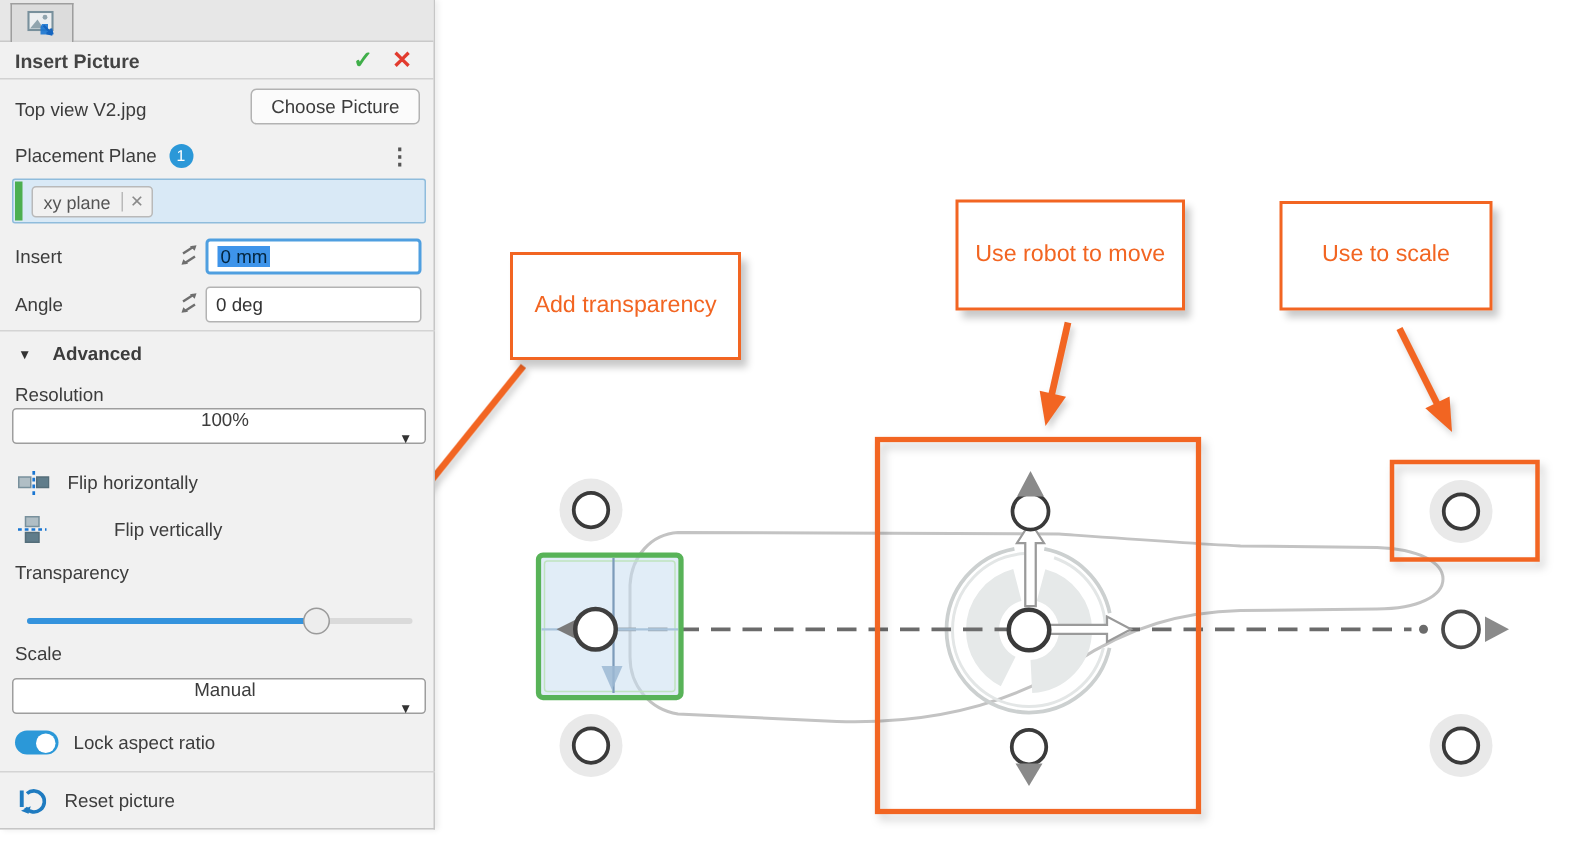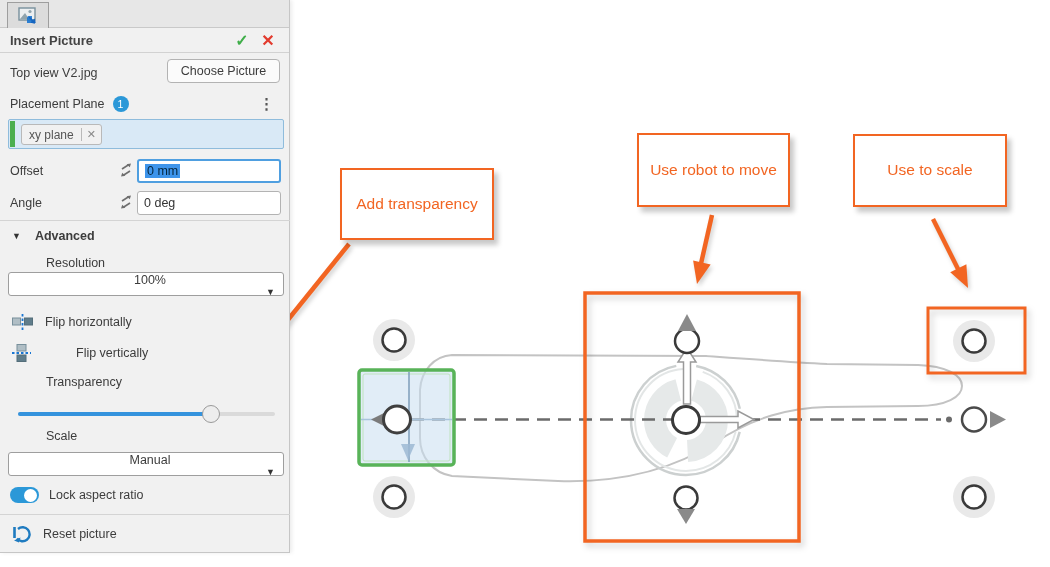--- a/index.html
+++ b/index.html
@@ -53,21 +53,21 @@
          display:flex; align-items:center; padding-left:6px; }
   .inp.focused { border:2px solid #4f9fe0; }
   .selText { background:#3e94ea; color:#04263f; padding:0 2px; }
 
   .divider { position:absolute; left:0; width:290px; border-top:1px solid #d4d4d4; }
 
   .adv { position:absolute; left:12px; top:229px; display:flex; align-items:center; }
   .adv .car { font-size:9px; color:#333; margin-right:14px; }
   .adv .al { font-weight:bold; color:#3c3c3c; }
 
-  .slabel { position:absolute; left:10px;margin-left:36px; }
+  .slabel { position:absolute; left:10px; }
   .dd { position:absolute; left:8px; width:276px; height:24px; background:#fff;
         border:1px solid #9e9e9e; border-radius:3px; display:flex; align-items:center;flex-direction:column; }
   .dd .v { margin-left:8px; } .dd .c { margin-left:auto; margin-right:8px; font-size:9px; color:#333; }
 
   .fliprow { position:absolute; left:12px; display:flex; align-items:center; height:20px; }
   .fliprow .fl { margin-left:12px; }
 
   .slider { position:absolute; left:18px; top:405px; width:257px; height:18px; }
   .track { position:absolute; left:0; top:7px; width:100%; height:4px; background:#dadada; border-radius:2px; }
   .fill  { position:absolute; left:0; top:7px; height:4px; background:#3493dd; border-radius:2px; }
@@ -170,21 +170,21 @@
       <polygon points="0,0 -22,-9 -22,9" transform="translate(968,288) rotate(63.8)" stroke="none"></polygon>
     </g>
   </svg>
 
   <div class="note" style="left:340px; top:168px; width:154px; height:72px;text-align:right;">
     <span>Add transparency</span>
   </div>
   <div class="note" style="left:637px; top:133px; width:153px; height:74px;">
     <span>Use robot to move</span>
   </div>
-  <div class="note" style="left:853px; top:134px; width:154px; height:73px;">
+  <div class="note" style="left:853px; top:134px; width:142px; height:73px;">
     <span>Use to scale</span>
   </div>
 
   <div class="panel">
 
     <div class="tabstrip">
       <div class="tab">
         <svg width="20" height="18" viewBox="0 0 20 18">
           <rect x="1" y="1" width="16" height="12" fill="#eceff1" stroke="#78909c" stroke-width="1.4"></rect>
           <circle cx="12" cy="4.5" r="1.6" fill="#90a4ae"></circle>
@@ -217,21 +217,21 @@
 
     <div class="sel-field">
       <div class="sel-bar"></div>
       <div class="chip">
         <span class="cl">xy plane</span>
         <span class="cx">✕</span>
       </div>
     </div>
 
     <div class="frow" style="top:159px;">
-      <span class="lab">Offset</span>
+      <span class="lab">Insert</span>
       <span class="swap">
         <svg width="16" height="16" viewBox="0 0 16 16">
           <line x1="4" y1="7" x2="11" y2="2.5" stroke="#6e6e6e" stroke-width="1.6"></line>
           <polygon points="13,1.5 8.6,2.2 11.8,5.2" fill="#6e6e6e"></polygon>
           <line x1="12" y1="9" x2="5" y2="13.5" stroke="#6e6e6e" stroke-width="1.6"></line>
           <polygon points="3,14.5 7.4,13.8 4.2,10.8" fill="#6e6e6e"></polygon>
         </svg>
       </span>
       <div class="inp focused">
         <span class="selText">0 mm</span>

